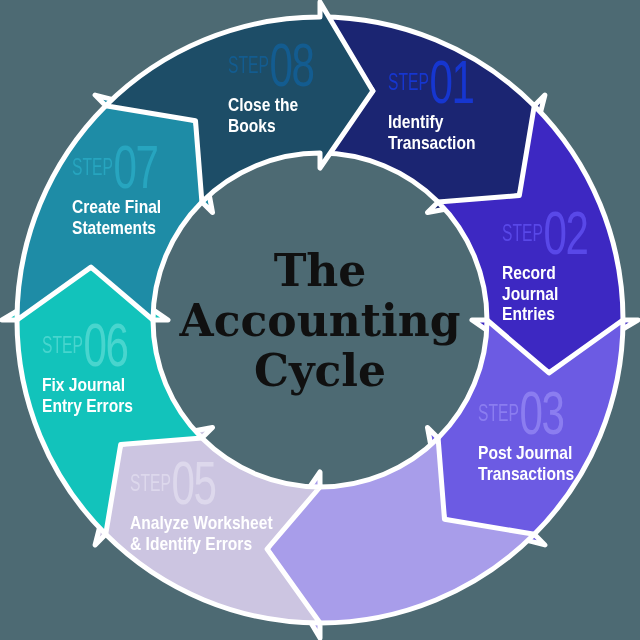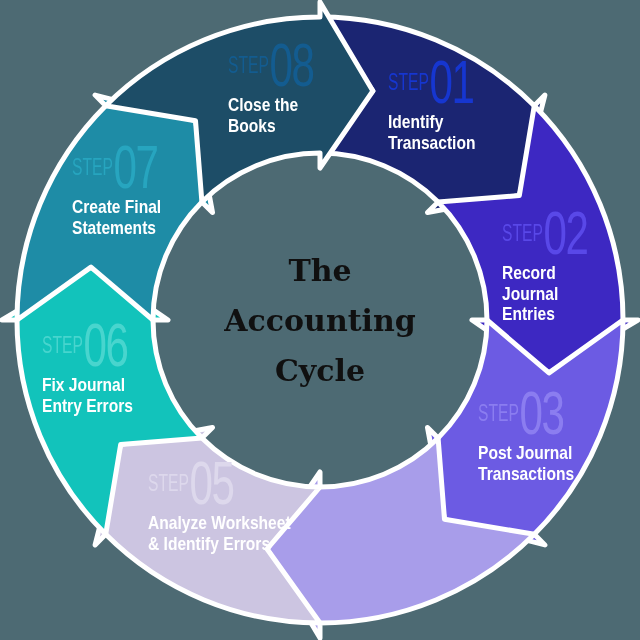--- a/index.html
+++ b/index.html
@@ -25,21 +25,21 @@
   .step-desc{
     margin-top:5px;
     font-size:19px;line-height:20.5px;font-weight:700;color:#ffffff;
     transform:scaleX(0.82);transform-origin:left top;
     white-space:pre-line;
   }
   .center-title{
     position:absolute;left:170px;top:246px;width:300px;
     text-align:center;
     font-family:"DejaVu Serif","Liberation Serif",serif;
-    font-weight:700;font-size:30px;line-height:50px;
+    font-weight:700;font-size:44px;line-height:50px;
     white-space:pre-line;letter-spacing:0px;
   }
 </style>
 </head>
 <body style="background: rgb(77, 106, 115);">
 
 <div id="stage">
 
   <svg class="ring" width="640" height="640" viewBox="0 0 640 640">
     <g stroke="#FFFFFF" stroke-width="5" stroke-linejoin="round">
@@ -79,21 +79,21 @@
   <div class="step-block" style="left:478px;top:388px;">
     <div class="step-head">
       <span class="step-word" style="color: rgb(139, 125, 240);">STEP</span>
       <span class="step-num" style="color: rgb(139, 125, 240);">03</span>
     </div>
     <div class="step-desc">Post Journal
 Transactions</div>
   </div>
 
 
-  <div class="step-block" style="left:148px;top:458px;">
+  <div class="step-block" style="left:130px;top:458px;">
     <div class="step-head">
       <span class="step-word" style="color: rgb(221, 216, 236);">STEP</span>
       <span class="step-num" style="color: rgb(221, 216, 236);">05</span>
     </div>
     <div class="step-desc">Analyze Worksheet
 &amp; Identify Errors</div>
   </div>
 
   <div class="step-block" style="left:42px;top:320px;">
     <div class="step-head">

